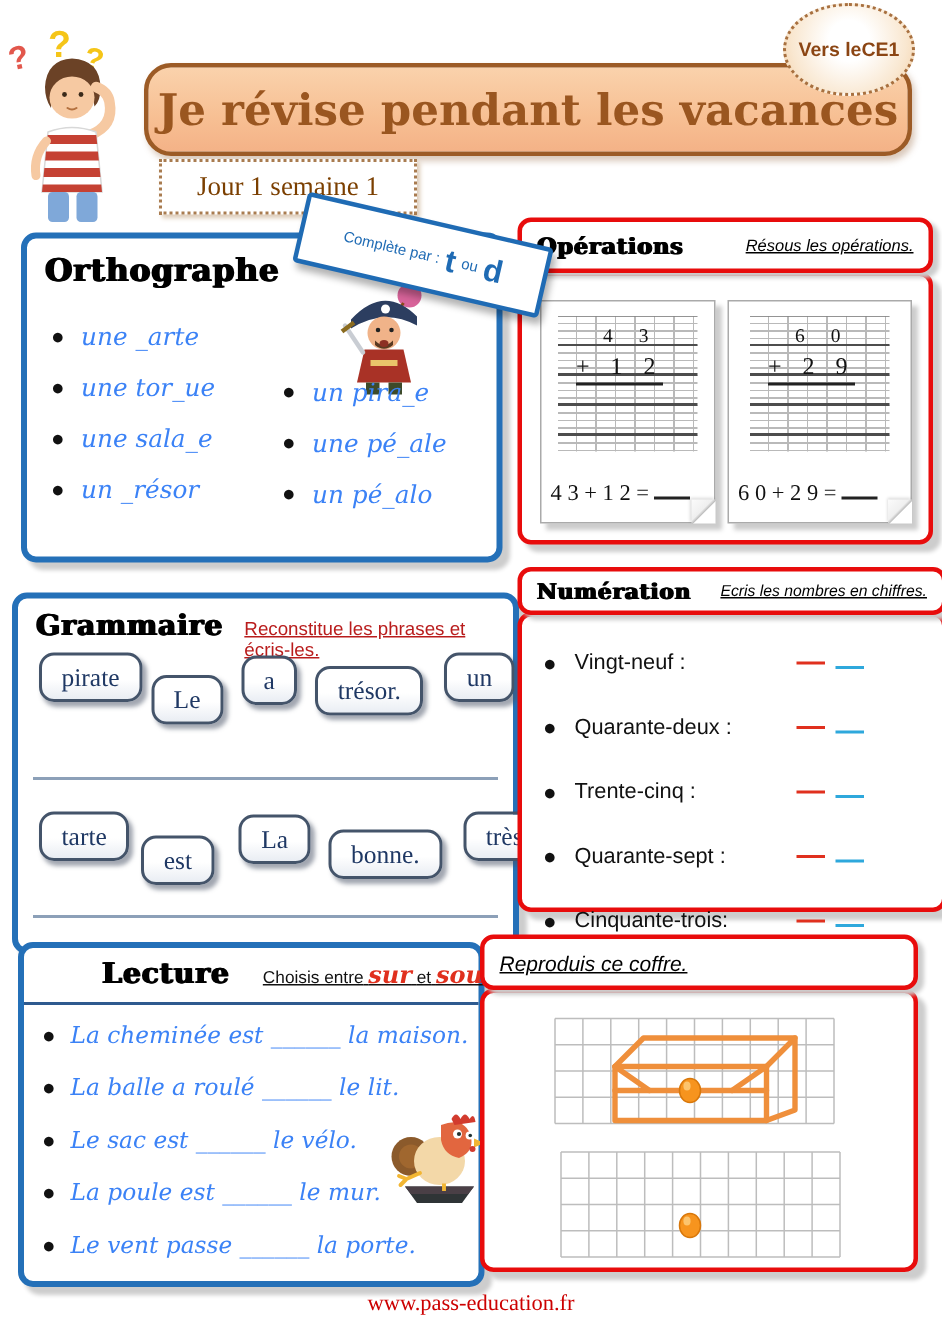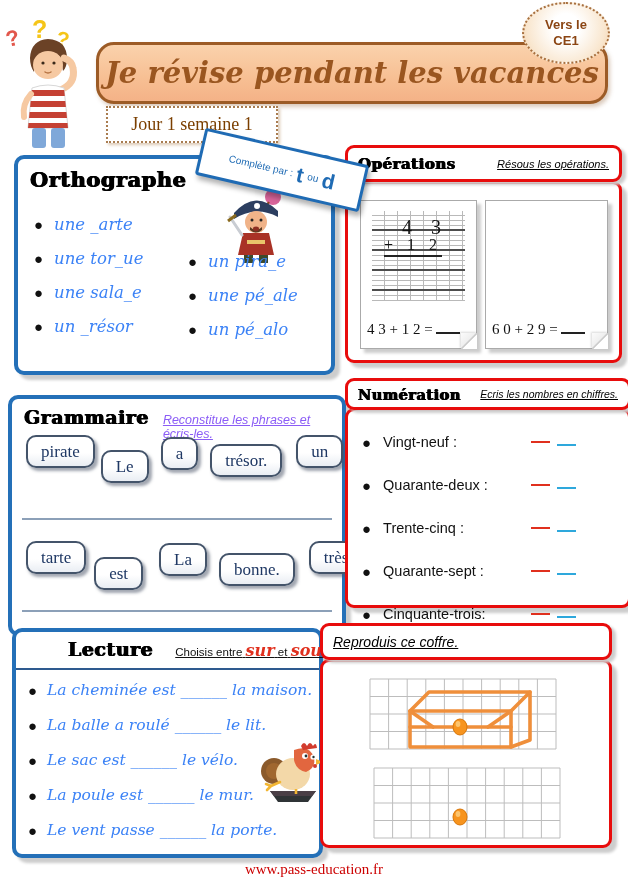--- a/index.html
+++ b/index.html
@@ -20,25 +20,25 @@
              padding:0 10px;box-sizing:border-box;z-index:2;box-shadow:4px 3px 3px #cdcdcd;}
   .red-content{position:absolute;left:0;right:0;bottom:0;background:#fff;
                border:3px solid #E80C0C;border-radius:9px;box-sizing:border-box;
                box-shadow:5px 5px 3px #cdcdcd;}
   
   #banner{position:absolute;left:96px;top:42px;width:512px;height:62px;
           background:linear-gradient(180deg,#FAD2AC 0%,#F7BF93 60%,#F4B287 100%);
           border:3px solid #9C5B26;border-radius:18px;box-sizing:border-box;
           display:flex;align-items:center;justify-content:center;
           box-shadow:2px 3px 4px rgba(150,100,60,.35);}
-  #banner .t{font-family:"DejaVu Serif",serif;font-weight:bold;font-style:italic;
+  #banner .t{font-family:"DejaVu Serif",serif;font-weight:bold;
              font-size:29px;color:#9A5620;white-space:nowrap;}
   #badge{position:absolute;left:522px;top:2px;width:84px;height:58px;border-radius:50%;
          border:2px dotted #A8703F;background:radial-gradient(circle at 50% 40%,#ffffff 25%,#F9E7D0 70%,#F3CFA5 100%);
-         display:flex;flex-direction:column;align-items:center;justify-content:center;
+         display:flex;flex-direction:row;align-items:center;justify-content:center;
          z-index:3;font-weight:bold;font-size:13px;color:#8B4513;line-height:1.25;}
   #day-label{position:absolute;left:106px;top:106px;width:168px;height:33px;background:#fff;
              border:2px dotted #A97C50;display:flex;align-items:center;justify-content:center;
              font-family:"Liberation Serif",serif;font-size:18px;color:#7B3F00;
              box-shadow:2px 2px 3px #dccab6;}
   
   #ortho{left:14px;top:155px;width:313px;height:212px;}
   #ortho-title{position:absolute;left:12px;top:8px;font-size:21px;}
   .ortho-col{position:absolute;display:flex;flex-direction:column;gap:15px;}
   .ortho-item{display:flex;align-items:center;gap:11px;font-size:16.5px;white-space:nowrap;}
@@ -53,35 +53,35 @@
   #oper .red-strip{height:37px;}
   #oper .red-content{top:36px;}
   .paper{position:absolute;background:#fff;border:1px solid #aaa;
          box-shadow:4px 4px 3px #ccc;}
   .seyes{position:absolute;left:11px;top:10px;width:93px;height:90px;
      background-image:
        repeating-linear-gradient(to bottom,transparent 0 18px,#4d4d4d 18px 20px),
        repeating-linear-gradient(to bottom,transparent 0 4px,#b9b9b9 4px 5px),
        repeating-linear-gradient(to right,transparent 0 12px,#b9b9b9 12px 13px);}
   .op-top{position:absolute;left:30px;top:5px;font-family:"Liberation Serif",serif;
-          font-size:20px;letter-spacing:7px;color:#111;white-space:nowrap;}
+          font-size:13px;letter-spacing:7px;color:#111;white-space:nowrap;}
   .op-bot{position:absolute;left:12px;top:25px;font-family:"Liberation Serif",serif;
           font-size:16px;letter-spacing:5px;color:#111;border-bottom:2px solid #222;
           padding-bottom:1px;white-space:nowrap;}
   .equation{position:absolute;left:6px;bottom:10px;font-family:"Liberation Serif",serif;
             font-size:15px;color:#111;white-space:nowrap;}
   .ans-line{display:inline-block;width:24px;border-bottom:2px solid #222;height:10px;}
   .fold{position:absolute;right:-1px;bottom:-1px;width:16px;height:16px;
         background:linear-gradient(315deg,#ffffff 0 45%,#bfbfbf 48%,#efefef 56%,#fbfbfb);
         box-shadow:-1px -1px 2px rgba(0,0,0,.15);}
   
   #gram{left:8px;top:395px;width:330px;height:233px;}
   #gram-header{position:absolute;left:12px;top:7px;display:flex;align-items:baseline;gap:14px;}
   #gram-title{font-size:19px;}
-  #gram-instr{font-size:12.5px;text-decoration:underline;color:#8b5cf6;font-style:italic;}
+  #gram-instr{font-size:12.5px;text-decoration:underline;color:#b91c1c;}
   .tile-row{position:absolute;left:10px;display:flex;align-items:flex-start;}
   .tile{border:2.5px solid #44546A;border-radius:10px;
         background:linear-gradient(180deg,#ffffff 55%,#E9EDF3 100%);
         box-shadow:2.5px 3px 3px rgba(70,80,100,.5);
         font-family:"Liberation Serif",serif;font-size:17px;color:#1F3864;
         padding:6px 13px;line-height:1;}
   .wline{position:absolute;left:10px;right:10px;border-top:2px solid #8CA0B8;}
   
   #numer{position:absolute;left:345px;top:378px;width:286px;height:230px;}
   #numer .red-strip{height:32px;}
@@ -220,20 +220,24 @@
     <div class="red-content">
       <div class="paper" style="left:12px;top:16px;width:115px;height:147px">
         <div class="seyes">
           <span class="op-top">4 3</span>
           <span class="op-bot">+ 1 2</span>
         </div>
         <div class="equation"><span>4 3 + 1 2 =</span> <span class="ans-line"></span></div>
         <div class="fold"></div>
       </div>
       <div class="paper" style="left:137px;top:16px;width:121px;height:147px">
+        <div class="seyes" style="left:14px">
+          <span class="op-top">6 0</span>
+          <span class="op-bot">+ 2 9</span>
+        </div>
         <div class="equation"><span>6 0 + 2 9 =</span> <span class="ans-line"></span></div>
         <div class="fold"></div>
       </div>
     </div>
   </div>
 
   <div id="gram" class="blue-box">
     <div id="gram-header">
       <span id="gram-title" class="fancy">Grammaire</span>
       <span id="gram-instr">Reconstitue les phrases et écris-les.</span>

